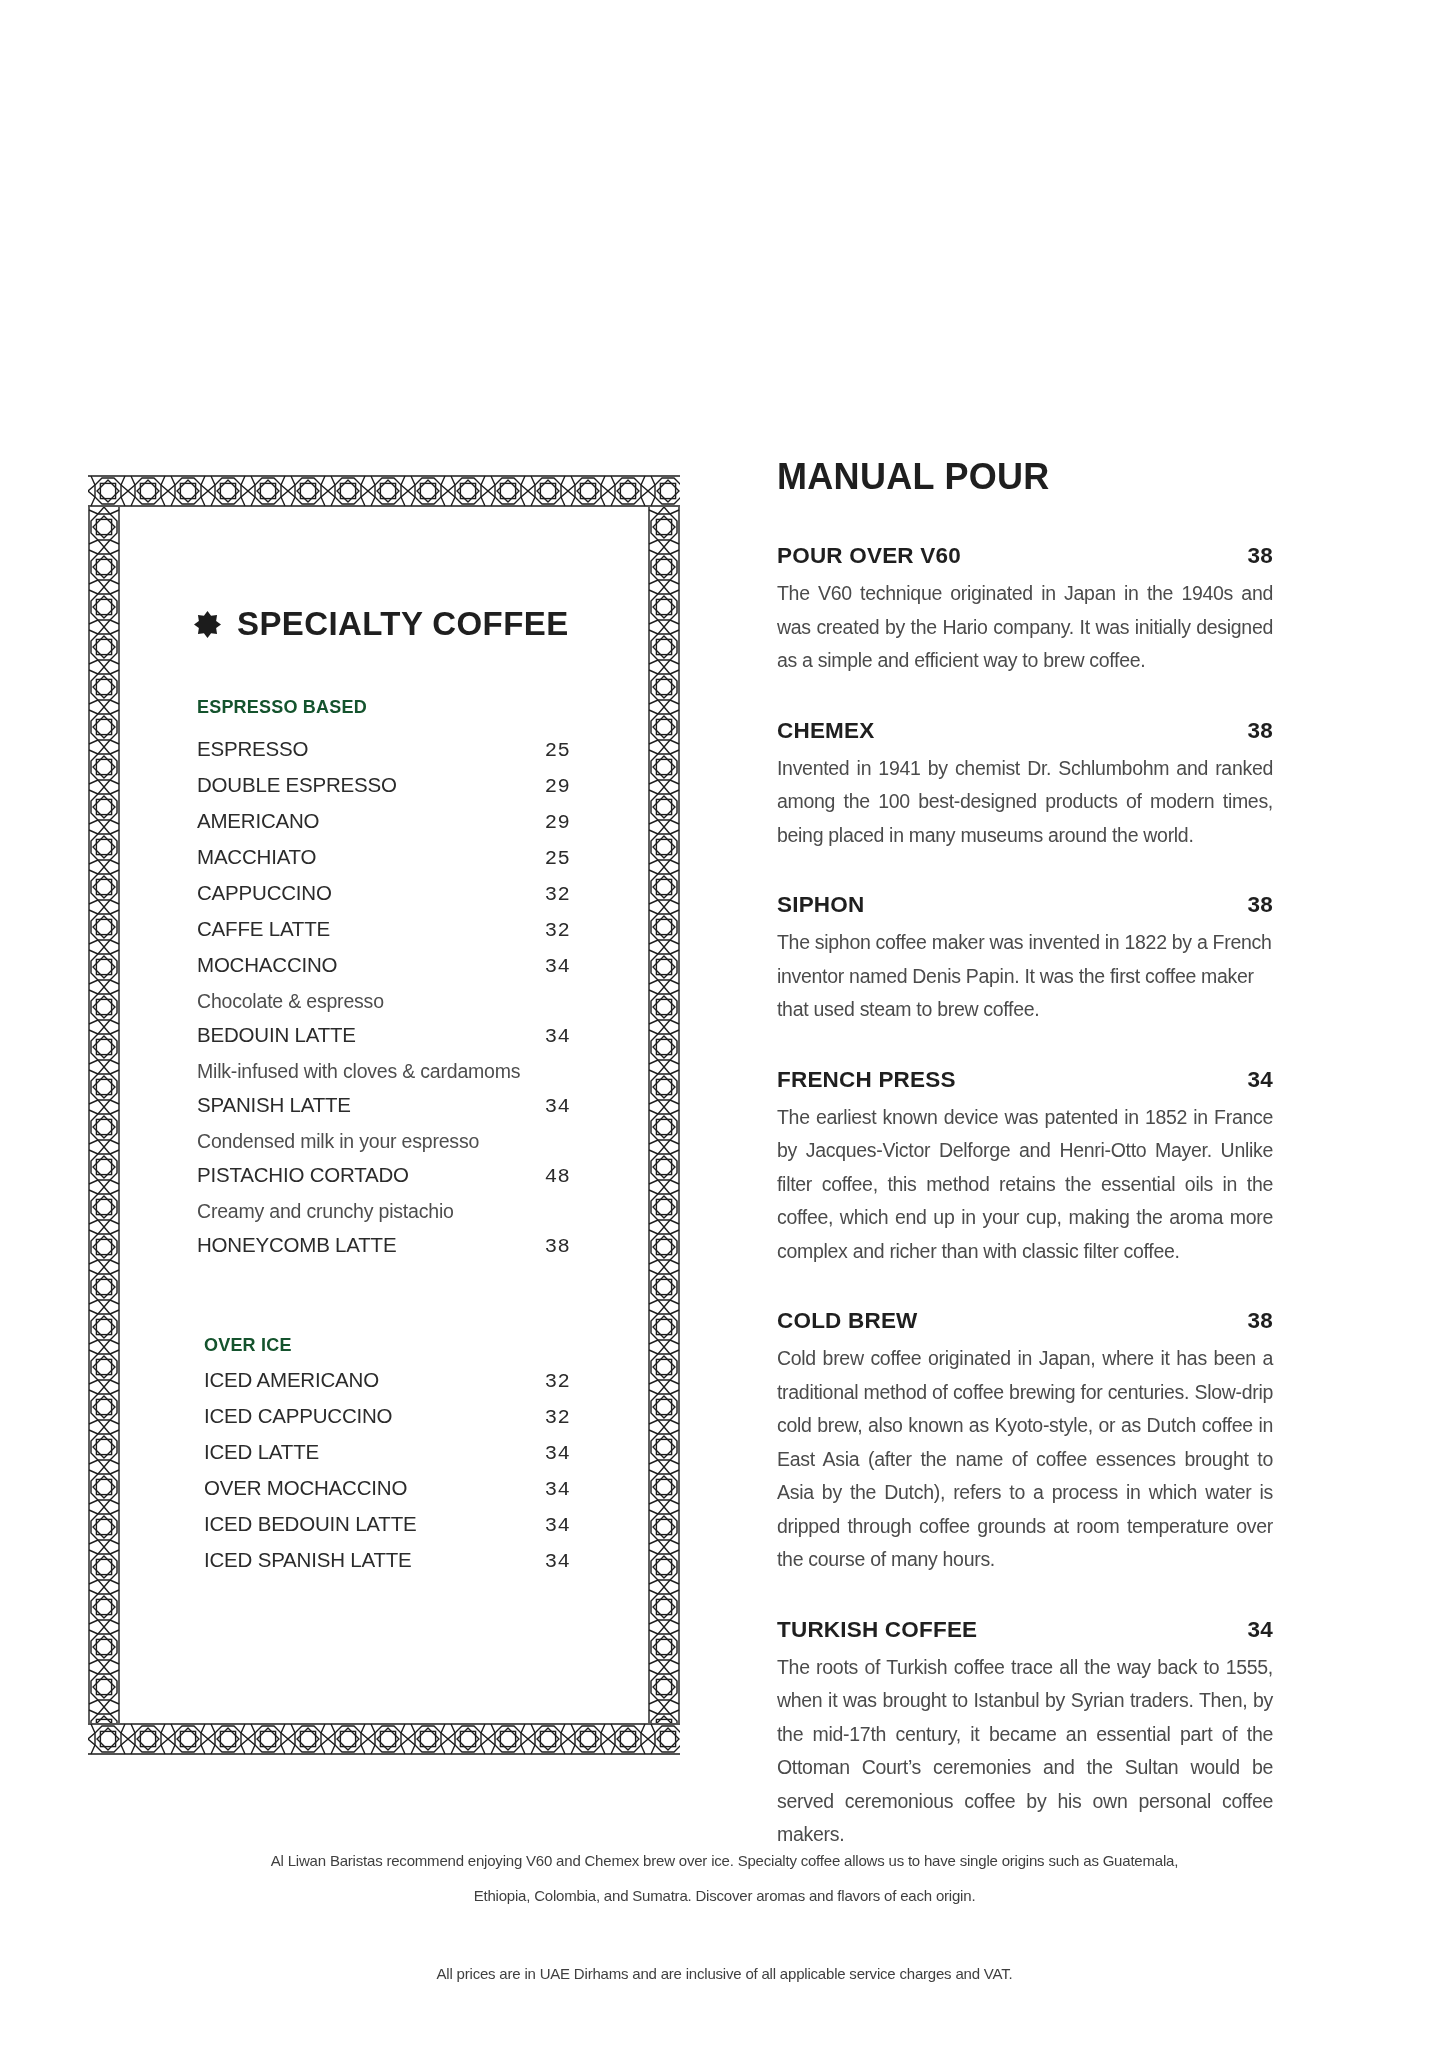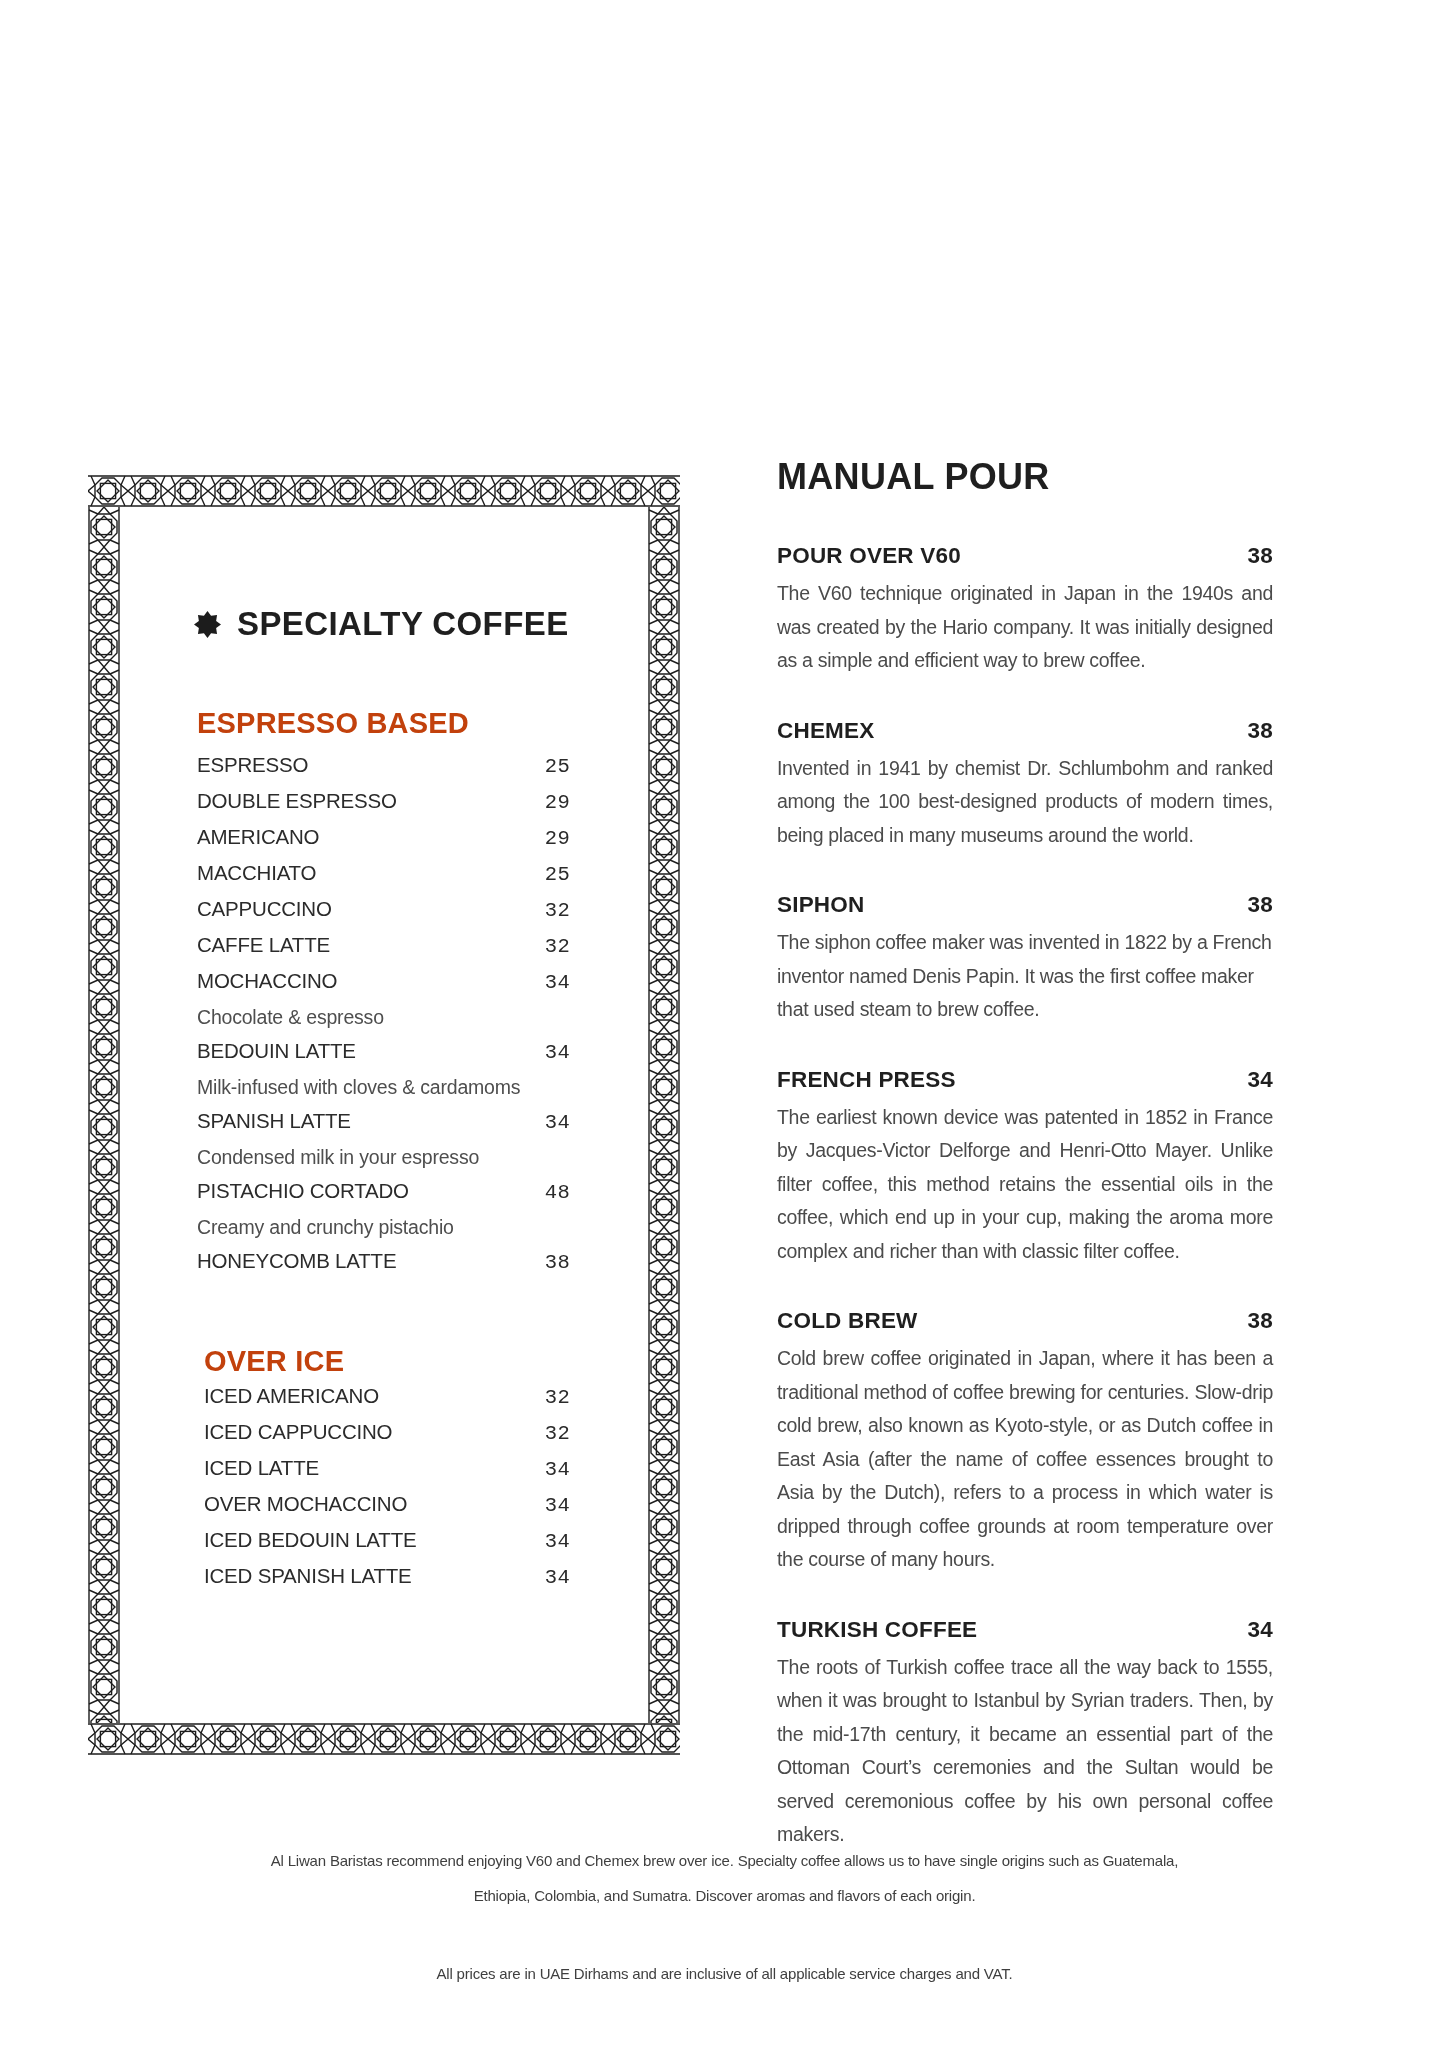--- a/index.html
+++ b/index.html
@@ -45,26 +45,26 @@
   }
   .star { width: 27px; height: 27px; flex: 0 0 auto; }
 
   .menu {
     position: absolute;
     left: 77px;
     top: 215px;
     width: 373px;
   }
   .menu-heading {
-    font-size: 29px;
+    font-size: 18px;
     font-weight: bold;
     line-height: 34px;
     letter-spacing: 0.2px;
-    margin: 16px 0 8px 0;
-    color: #c2410c;
+    margin: 0 0 8px 0;
+    color: #14532d;
   }
   .row {
     display: flex;
     justify-content: space-between;
     align-items: baseline;
     line-height: 34px;
     font-size: 20.5px;
     letter-spacing: -0.2px;
     color: #2b2b2b;
     white-space: nowrap;

